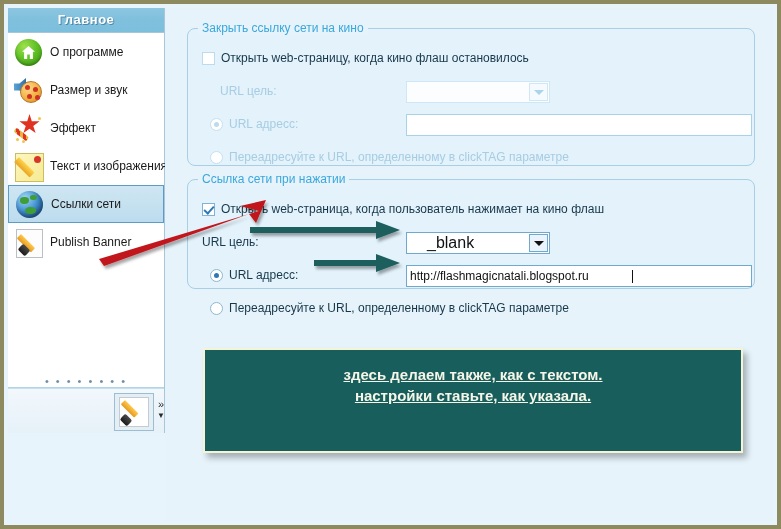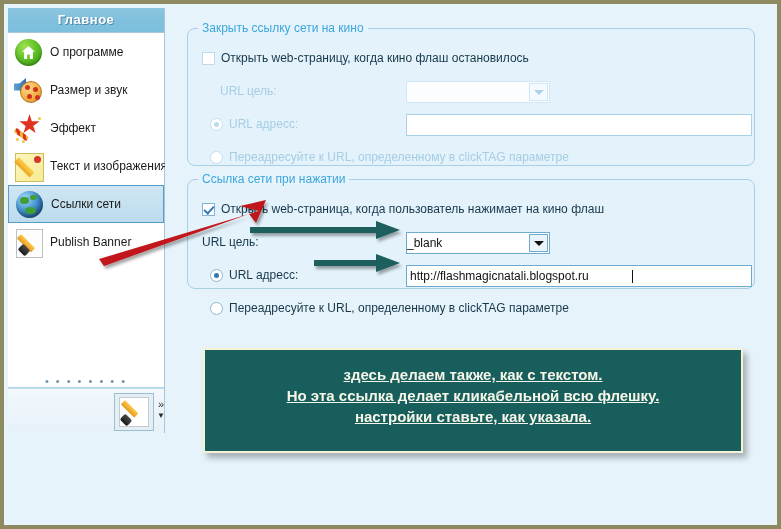--- a/index.html
+++ b/index.html
@@ -125,21 +125,21 @@
 
   .rb{width:13px;height:13px;border-radius:50%;border:1px solid #8fb8cf;background:#fff;
      box-sizing:border-box;display:inline-block;position:relative;flex:0 0 13px;margin-right:6px;}
   .rb.dim{border-color:#c6dff0;}
   .rb.on:after{content:"";position:absolute;left:3px;top:3px;width:5px;height:5px;border-radius:50%;background:#2e79b5;}
   .rb.dim.on:after{background:#bcdcee;}
 
   .combo{position:relative;height:22px;background:#fff;border:1px solid #6fa9cd;box-sizing:border-box;
     display:flex;align-items:center;}
   .combo.dim{border:1px solid #cfe7f4;background:#fbfdff;}
-  .combo .val{font-size:12px;color:#111;padding-left:0;}
+  .combo .val{font-size:16px;color:#111;padding-left:20px;}
   .combo .btn{position:absolute;right:1px;top:1px;bottom:1px;width:19px;
     background:#eaf4fa;border:1px solid #6fa9cd;box-sizing:border-box;display:flex;align-items:center;justify-content:center;}
   .combo.dim .btn{border-color:#cfe7f4;background:#f4fafd;}
   .combo .btn i{display:block;width:0;height:0;border-left:5px solid transparent;border-right:5px solid transparent;
     border-top:5px solid #111;}
   .combo.dim .btn i{border-top-color:#a9d4ea;}
 
   .txt{height:22px;background:#fff;border:1px solid #6fa9cd;box-sizing:border-box;
     display:flex;align-items:center;font-size:12px;color:#111;padding-left:3px;gap:42px;}
   .txt.dim{border-color:#a8d2e8;background:#fff;}
@@ -317,21 +317,20 @@
         </div>
 
         <div class="row" style="left:22px;top:121px;">
           <span class="rb"></span>
           <span class="lbl">Переадресуйте к URL, определенному в clickTAG параметре</span>
         </div>
       </div>
 
       <div id="note">
         <div>здесь делаем также, как с текстом.</div>
-        <div>Но эта ссылка делает кликабельной всю флешку.</div>
         <div>настройки ставьте, как указала.</div>
       </div>
 
     </div>
   </div>
 
   <svg class="ann" style="left:0;top:0;width:781px;height:529px;" viewBox="0 0 781 529">
     <defs>
       <filter id="shd" x="-30%" y="-30%" width="180%" height="190%">
         <feDropShadow dx="2" dy="3" stdDeviation="1.6" flood-color="#000" flood-opacity=".35"></feDropShadow>

